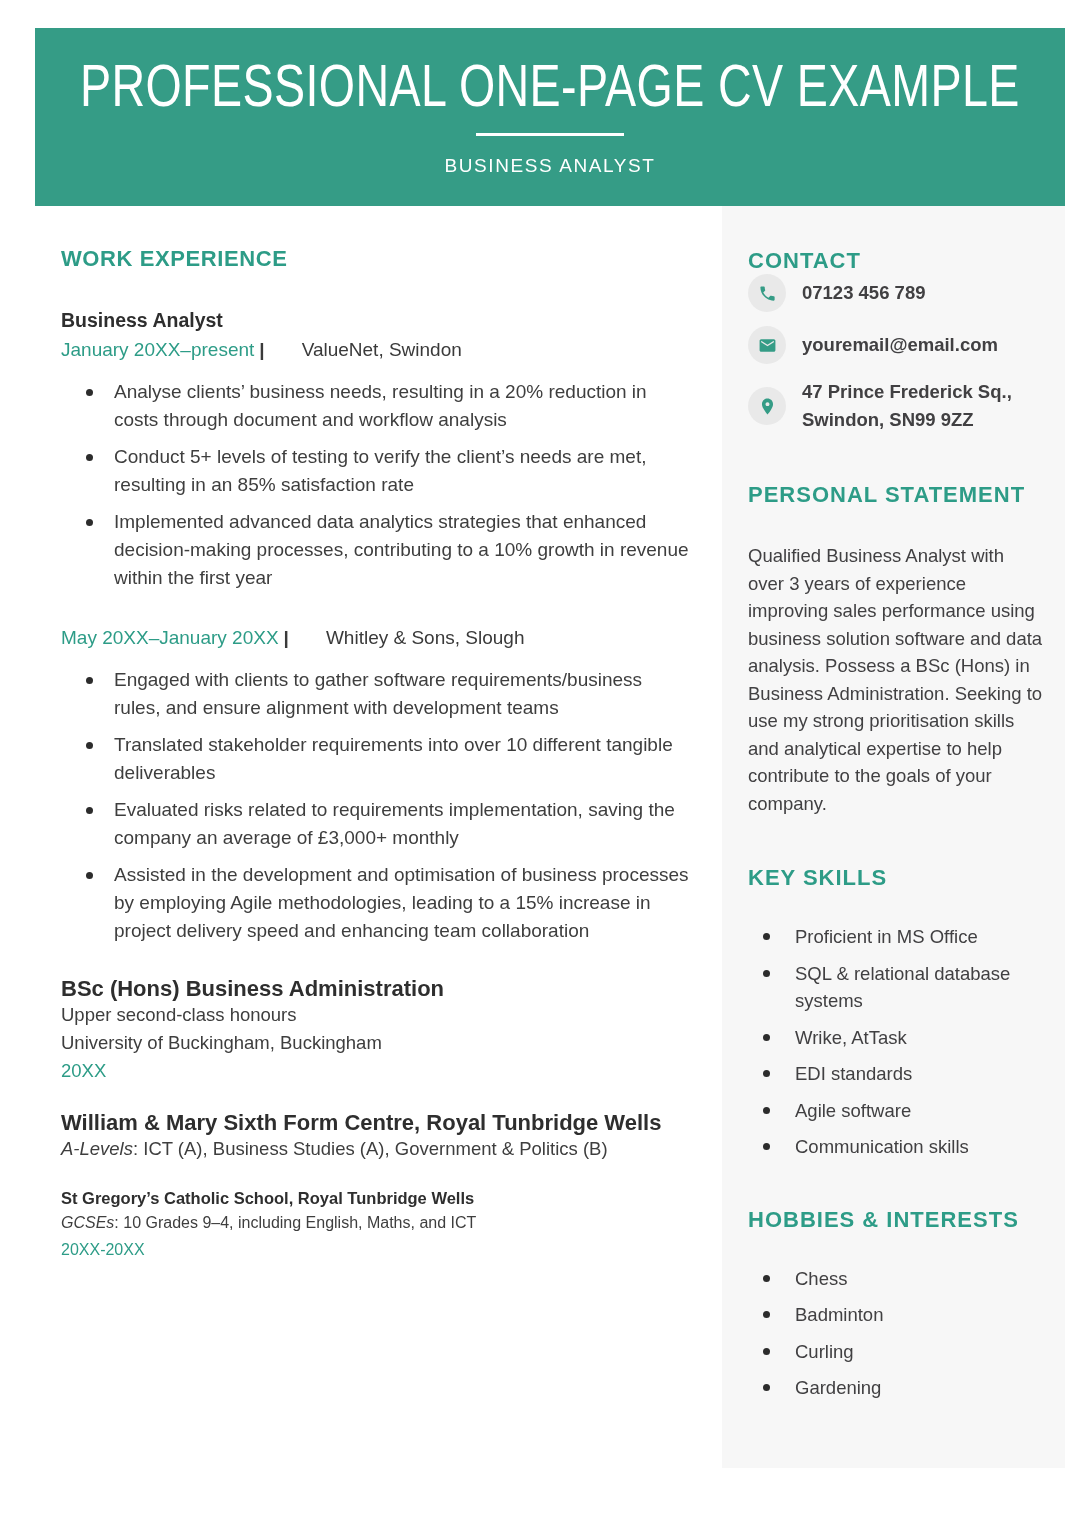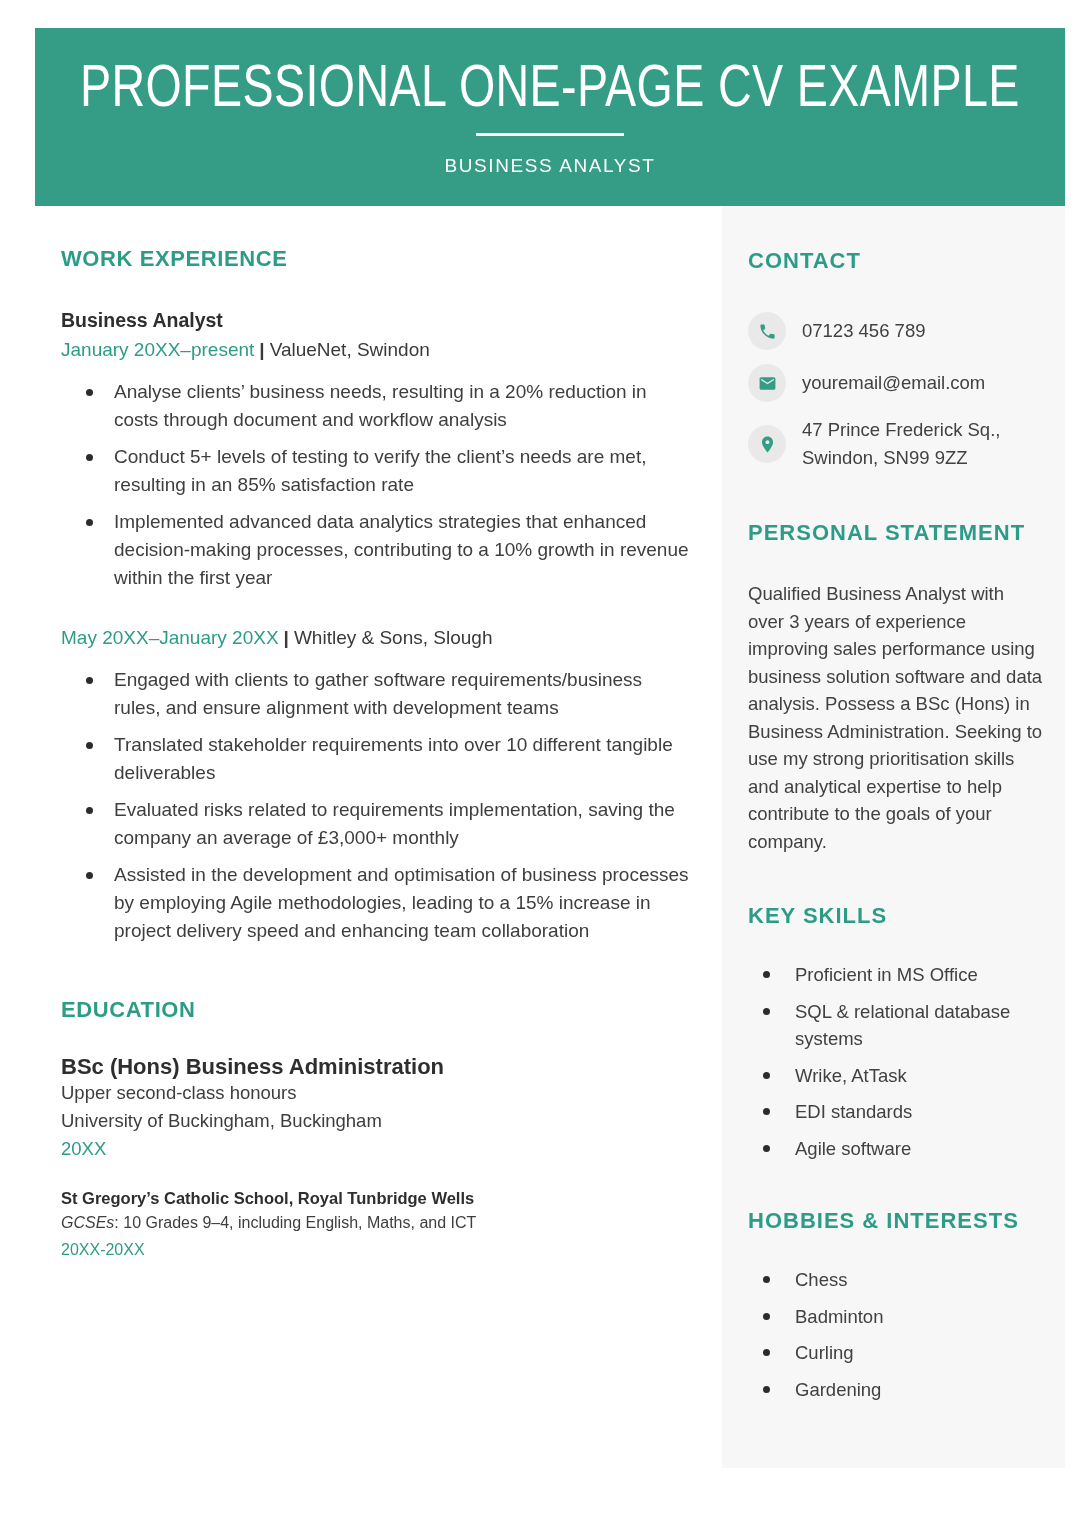--- a/index.html
+++ b/index.html
@@ -40,21 +40,21 @@
   
   .main-col{position:absolute;left:54px;top:206px;width:633px;}
   .main-col .section-heading.first{margin-top:40px;}
   .main-col .section-heading.second{margin-top:52px;}
 
   .job h3{margin:0;font-size:19.5px;font-weight:700;color:var(--heading-text);line-height:24px;}
   .job.first{margin-top:36px;}
   .job.second{margin-top:32px;}
   .job-meta{margin:4px 0 0;font-size:19px;line-height:28px;}
   .job-meta .sep{font-weight:600;color:#3a3a3a;margin:0 5px;}
-  .job-meta .company{color:#3a3a3a;}
+  .job-meta .company{color:#3a3a3a;margin-left:32px;}
 
   ul.bullets{list-style:none;margin:14px 0 0;padding:0;}
   ul.bullets li{
     position:relative;padding-left:53px;margin-bottom:9px;
     font-size:19px;line-height:28px;max-width:628px;
   }
   ul.bullets li::before{
     content:"";position:absolute;left:25px;top:11px;
     width:7px;height:7px;border-radius:50%;background:#2c2c2c;
   }
@@ -72,21 +72,21 @@
   
   .sidebar{
     position:absolute;left:715px;top:206px;width:343px;height:1262px;
     background:var(--sidebar-bg);padding:0 20px 0 26px;color:#414042;
   }
   .sidebar .section-heading{letter-spacing:1px;}
   .sidebar .section-heading.contact-h{margin-top:42px;}
   .sidebar .section-heading.later{margin-top:48px;}
   .sidebar .section-heading.hobbies-h{margin-top:46px;}
 
-  .contact-list{margin-top:38px;}
+  .contact-list{font-weight:bold;}
   .contact-row{display:flex;align-items:center;margin-bottom:14px;}
   .icon-circle{
     width:38px;height:38px;border-radius:50%;background:#e9e9e9;
     display:flex;align-items:center;justify-content:center;flex:none;margin-right:16px;
   }
   .icon-circle svg{display:block;}
   .contact-text{font-size:18.5px;line-height:28px;}
 
   .statement{margin:34px 0 0;font-size:18.5px;line-height:27.5px;max-width:301px;}
 
@@ -128,29 +128,32 @@
     <section class="job second">
       <p class="job-meta"><span class="teal">May 20XX–January 20XX</span><span class="sep">|</span><span class="company">Whitley &amp; Sons, Slough</span></p>
       <ul class="bullets">
         <li>Engaged with clients to gather software requirements/business rules, and ensure alignment with development teams</li>
         <li>Translated stakeholder requirements into over 10 different tangible deliverables</li>
         <li>Evaluated risks related to requirements implementation, saving the company an average of £3,000+ monthly</li>
         <li>Assisted in the development and optimisation of business processes by employing Agile methodologies, leading to a 15% increase in project delivery speed and enhancing team collaboration</li>
       </ul>
     </section>
 
-    <h2 class="section-heading second">EDUCATION</h2>
 
     <section class="edu degree">
       <h3>BSc (Hons) Business Administration</h3>
       <p>Upper second-class honours</p>
       <p>University of Buckingham, Buckingham</p>
       <p class="teal">20XX</p>
     </section>
 
+    <section class="edu sixth">
+      <h3>William &amp; Mary Sixth Form Centre, Royal Tunbridge Wells</h3>
+      <p><span class="label">A-Levels</span><span>: ICT (A), Business Studies (A), Government &amp; Politics (B)</span></p>
+    </section>
 
     <section class="edu secondary">
       <h3>St Gregory’s Catholic School, Royal Tunbridge Wells</h3>
       <p><span class="label">GCSEs</span><span>: 10 Grades 9–4, including English, Maths, and ICT</span></p>
       <p class="teal">20XX-20XX</p>
     </section>
 
   </main>
 
   <aside class="sidebar">
@@ -190,20 +193,21 @@
     <h2 class="section-heading later">PERSONAL STATEMENT</h2>
     <p class="statement">Qualified Business Analyst with over 3 years of experience improving sales performance using business solution software and data analysis. Possess a BSc (Hons) in Business Administration. Seeking to use my strong prioritisation skills and analytical expertise to help contribute to the goals of your company.</p>
 
     <h2 class="section-heading later">KEY SKILLS</h2>
     <ul class="side-list">
       <li>Proficient in MS Office</li>
       <li>SQL &amp; relational database systems</li>
       <li>Wrike, AtTask</li>
       <li>EDI standards</li>
       <li>Agile software</li>
+      <li>Communication skills</li>
     </ul>
 
     <h2 class="section-heading hobbies-h">HOBBIES &amp; INTERESTS</h2>
     <ul class="side-list">
       <li>Chess</li>
       <li>Badminton</li>
       <li>Curling</li>
       <li>Gardening</li>
     </ul>
 

